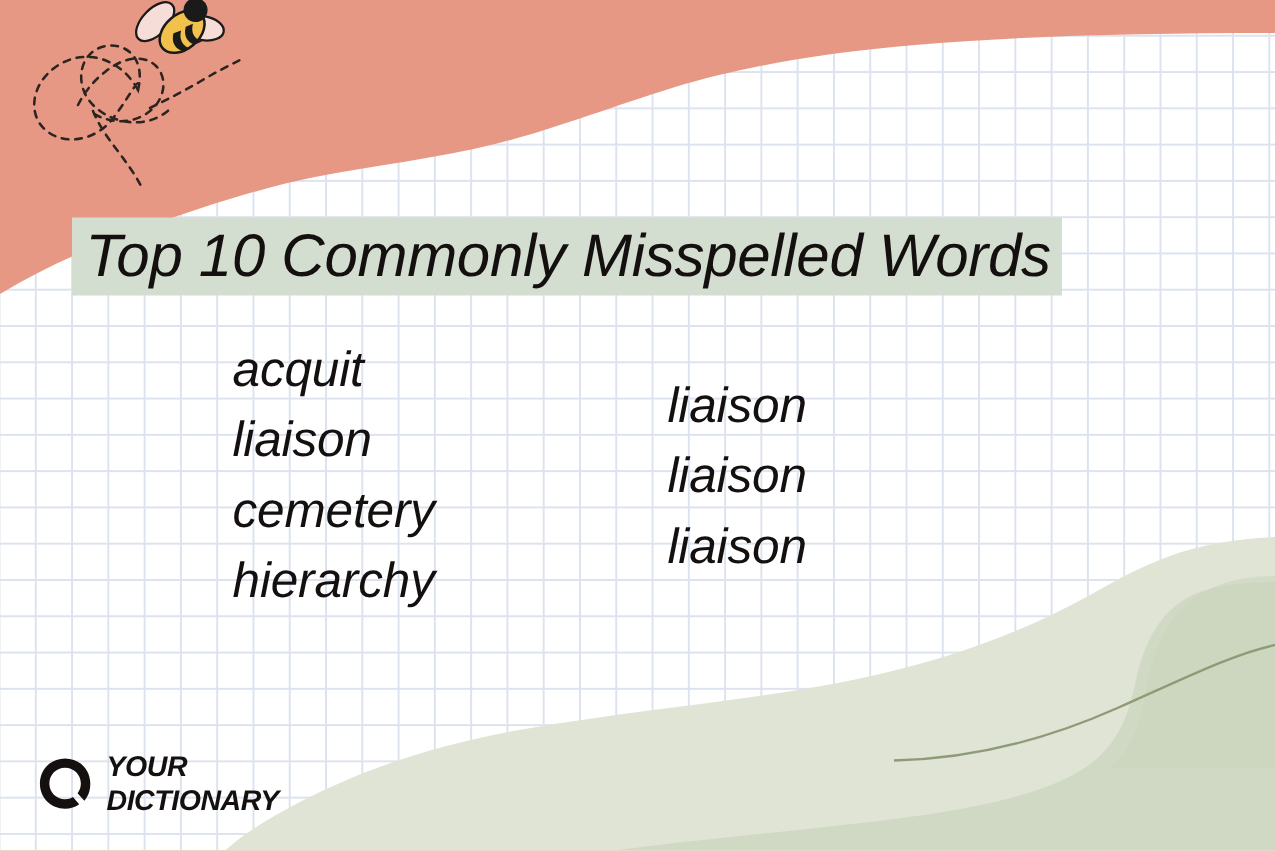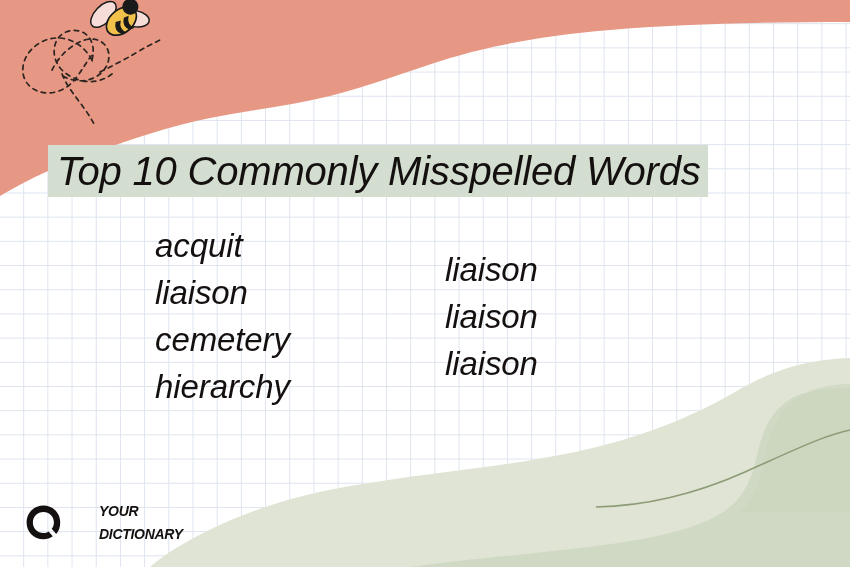--- a/index.html
+++ b/index.html
@@ -109,25 +109,24 @@
   }
   .logo-mark {
     width: 36px;
     height: 36px;
     margin-right: 9px;
     flex: 0 0 auto;
   }
   .logo-text {
     font-family: "Liberation Sans", sans-serif;
     font-weight: 700;
-    font-size: 14px;
+    font-size: 19px;
     line-height: 21px;
     color: #14100f;
     letter-spacing: -0.3px;
-    padding-left: 28px;
   }
   .logo-text div { display: block; }
   .logo-line-2 { margin-top: 2px; }
 </style>
 </head>
 <body>
 
 <div id="infographic">
 
   <div class="grid-bg"></div>

